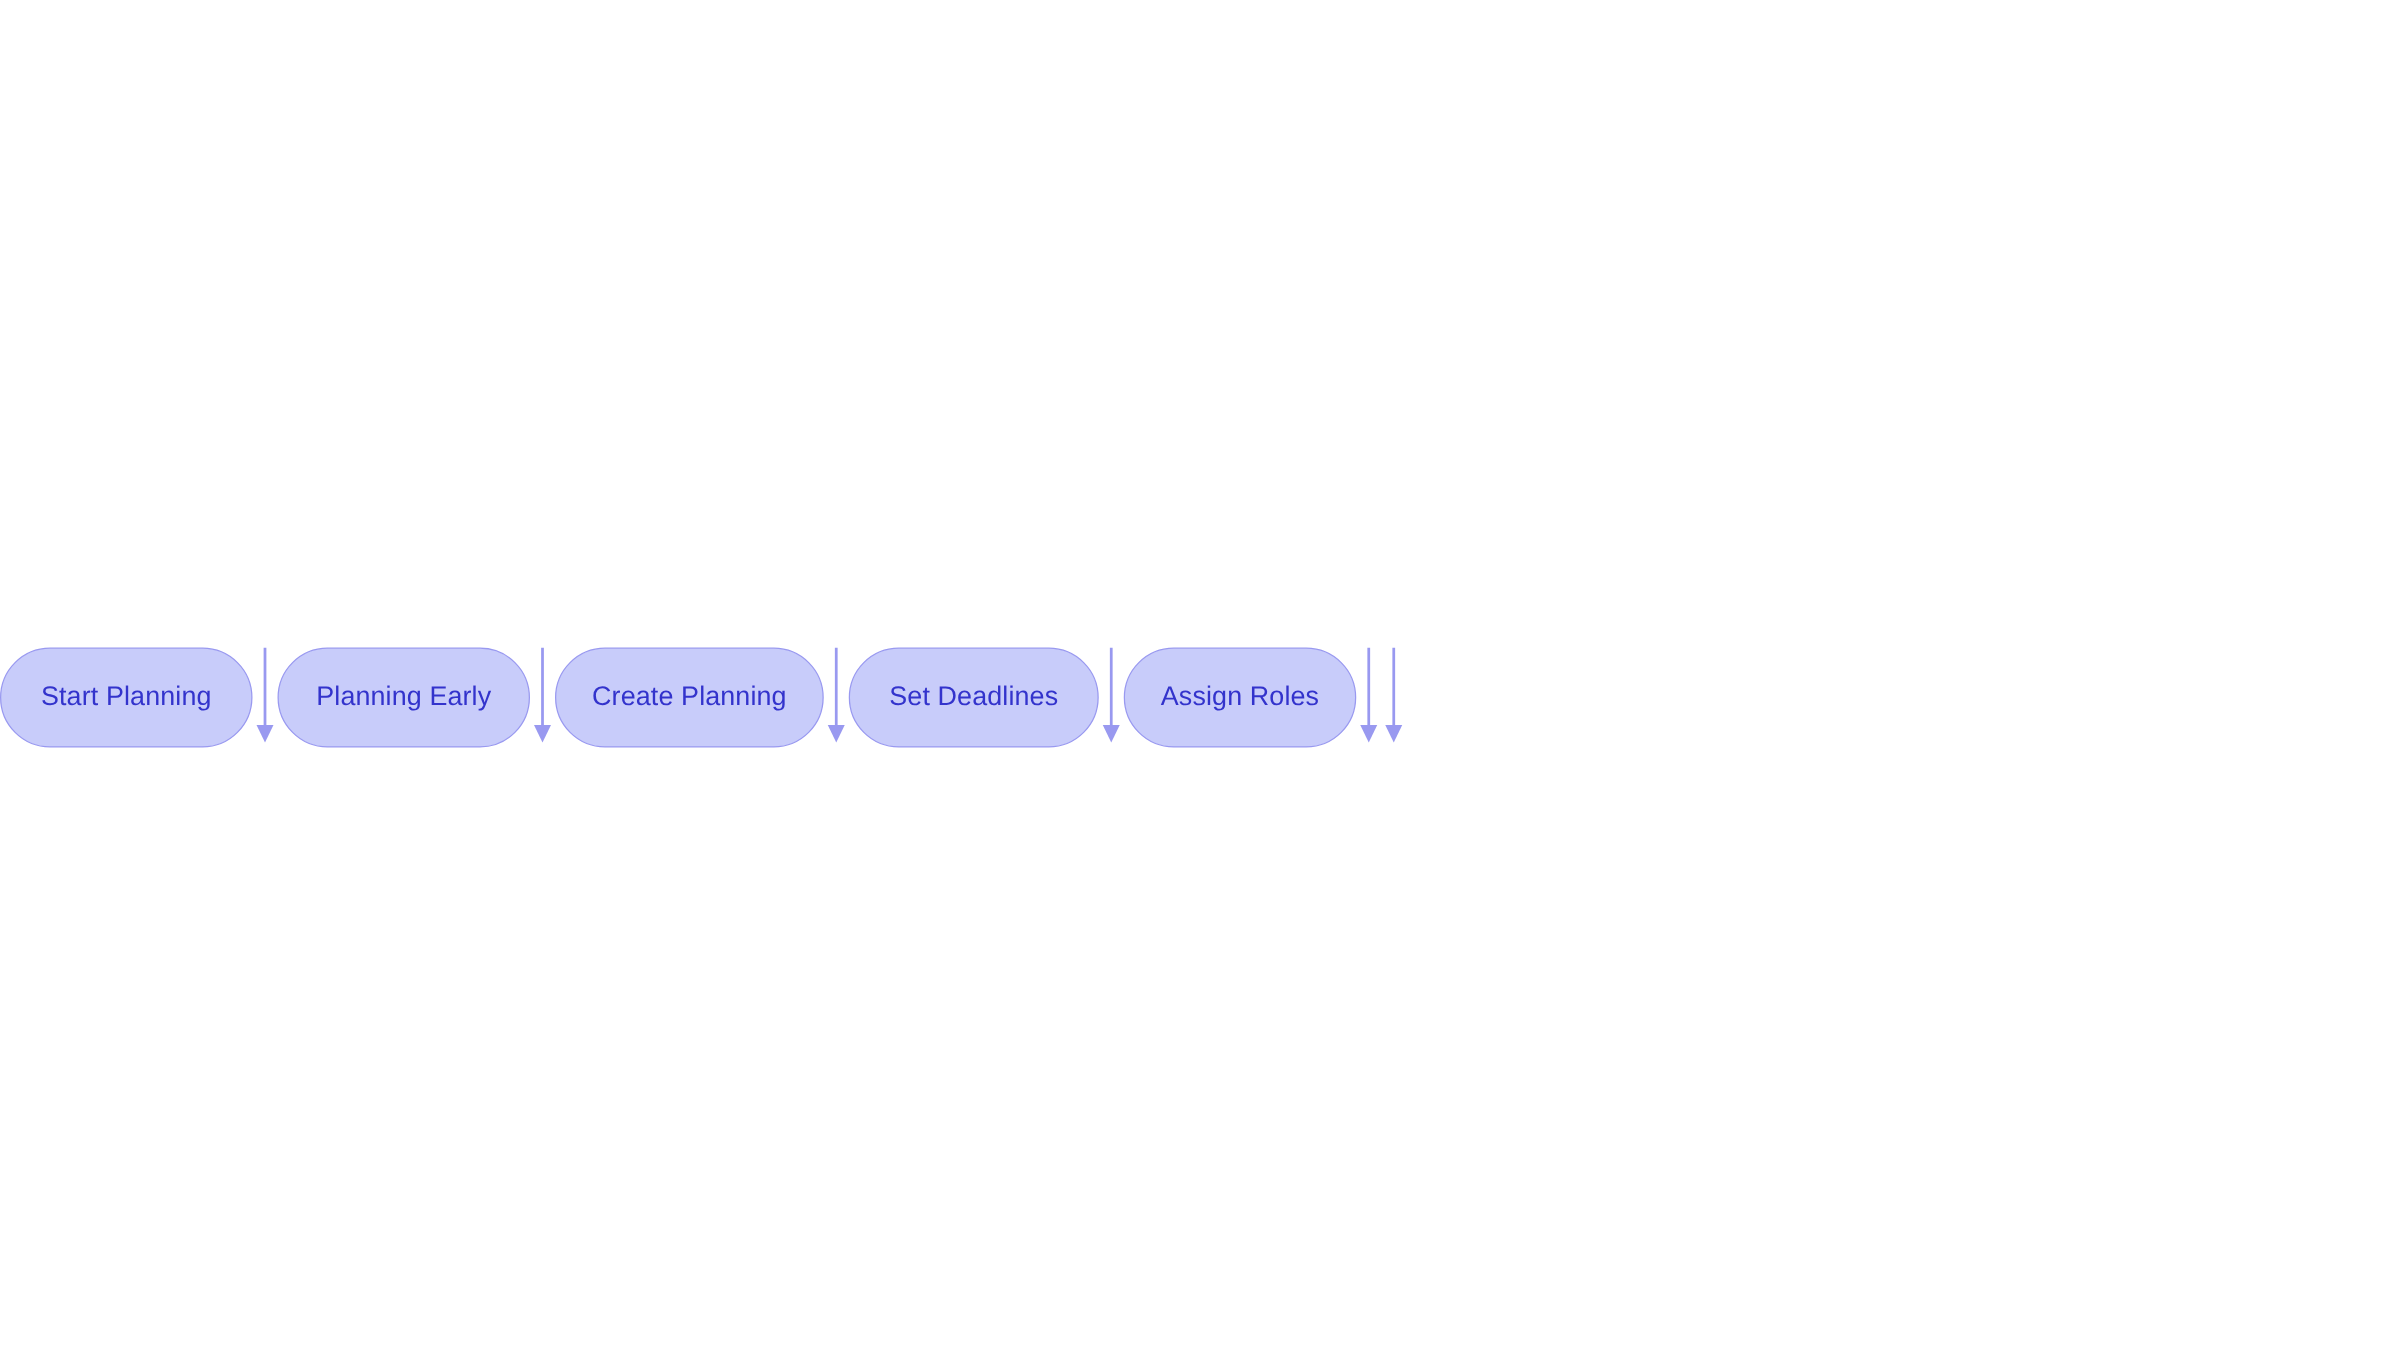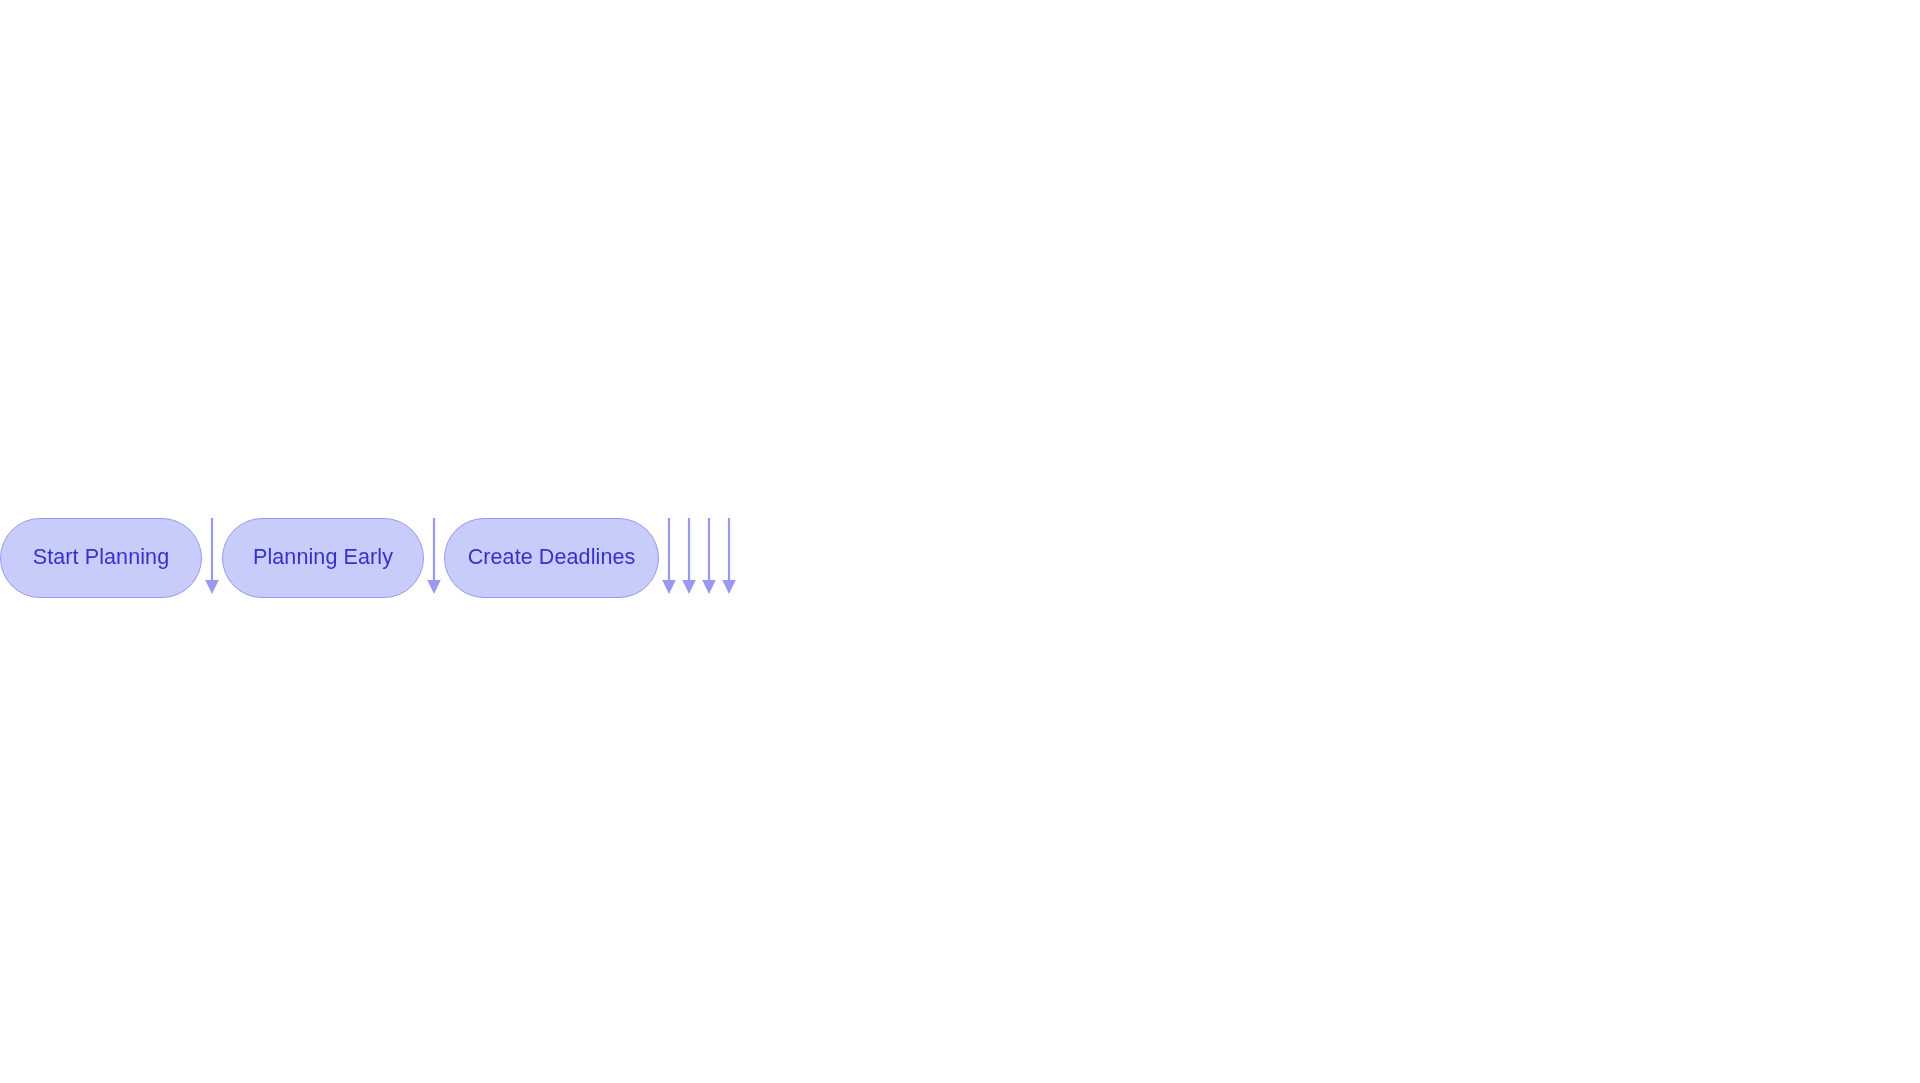--- a/index.html
+++ b/index.html
@@ -98,38 +98,44 @@
     </div>
 
     <div class="connector">
       <svg width="20" height="80" viewBox="0 0 20 80" aria-hidden="true">
         <line x1="10" y1="0" x2="10" y2="64" stroke="#9999f0" stroke-width="2.2"></line>
         <polygon points="10,76 3.2,62 16.8,62" fill="#9999f0"></polygon>
       </svg>
     </div>
 
     <div class="node w-create">
-      <span class="node-label">Create Deadlines</span>
+      <span class="node-label">Create Planning</span>
     </div>
 
     <div class="connector">
       <svg width="20" height="80" viewBox="0 0 20 80" aria-hidden="true">
         <line x1="10" y1="0" x2="10" y2="64" stroke="#9999f0" stroke-width="2.2"></line>
         <polygon points="10,76 3.2,62 16.8,62" fill="#9999f0"></polygon>
       </svg>
     </div>
 
+    <div class="node w-set">
+      <span class="node-label">Set Deadlines</span>
+    </div>
 
     <div class="connector">
       <svg width="20" height="80" viewBox="0 0 20 80" aria-hidden="true">
         <line x1="10" y1="0" x2="10" y2="64" stroke="#9999f0" stroke-width="2.2"></line>
         <polygon points="10,76 3.2,62 16.8,62" fill="#9999f0"></polygon>
       </svg>
     </div>
 
+    <div class="node w-assign">
+      <span class="node-label">Assign Roles</span>
+    </div>
 
     <div class="connector">
       <svg width="20" height="80" viewBox="0 0 20 80" aria-hidden="true">
         <line x1="10" y1="0" x2="10" y2="64" stroke="#9999f0" stroke-width="2.2"></line>
         <polygon points="10,76 3.2,62 16.8,62" fill="#9999f0"></polygon>
       </svg>
     </div>
 
 
     <div class="connector">

